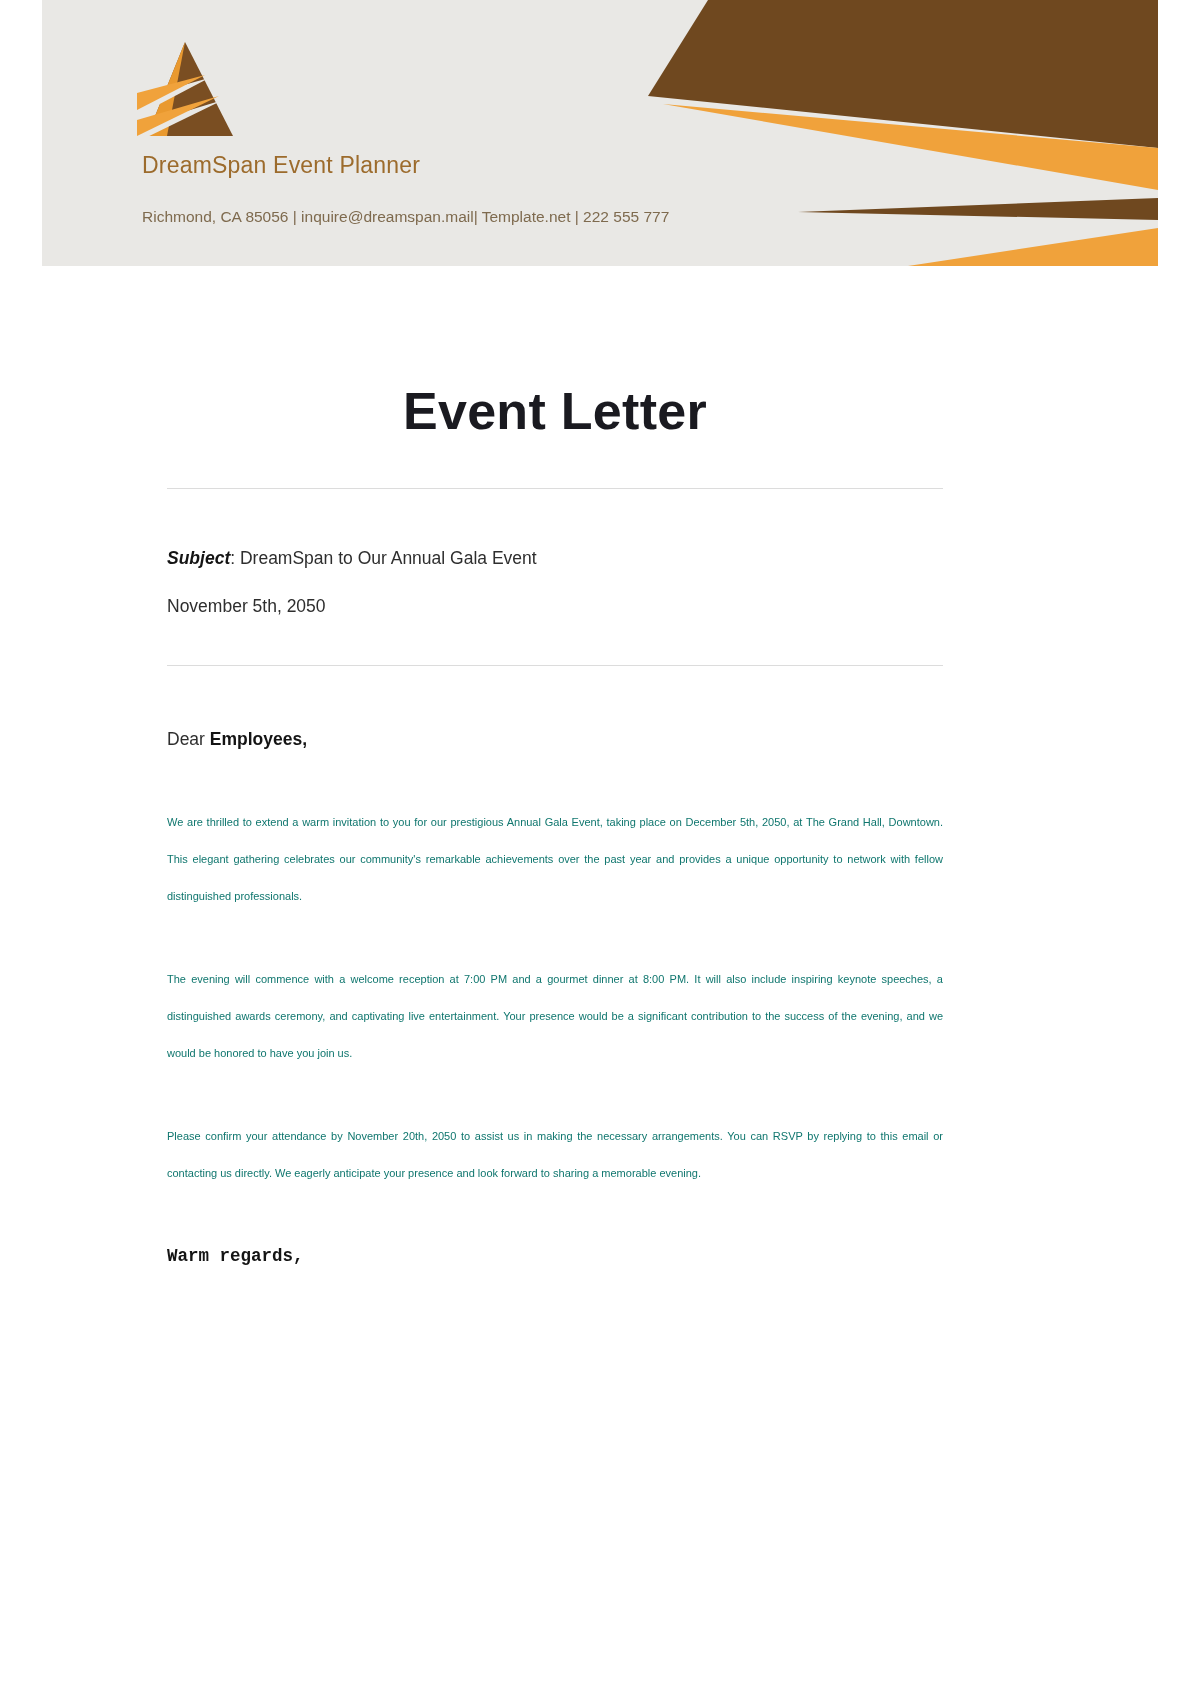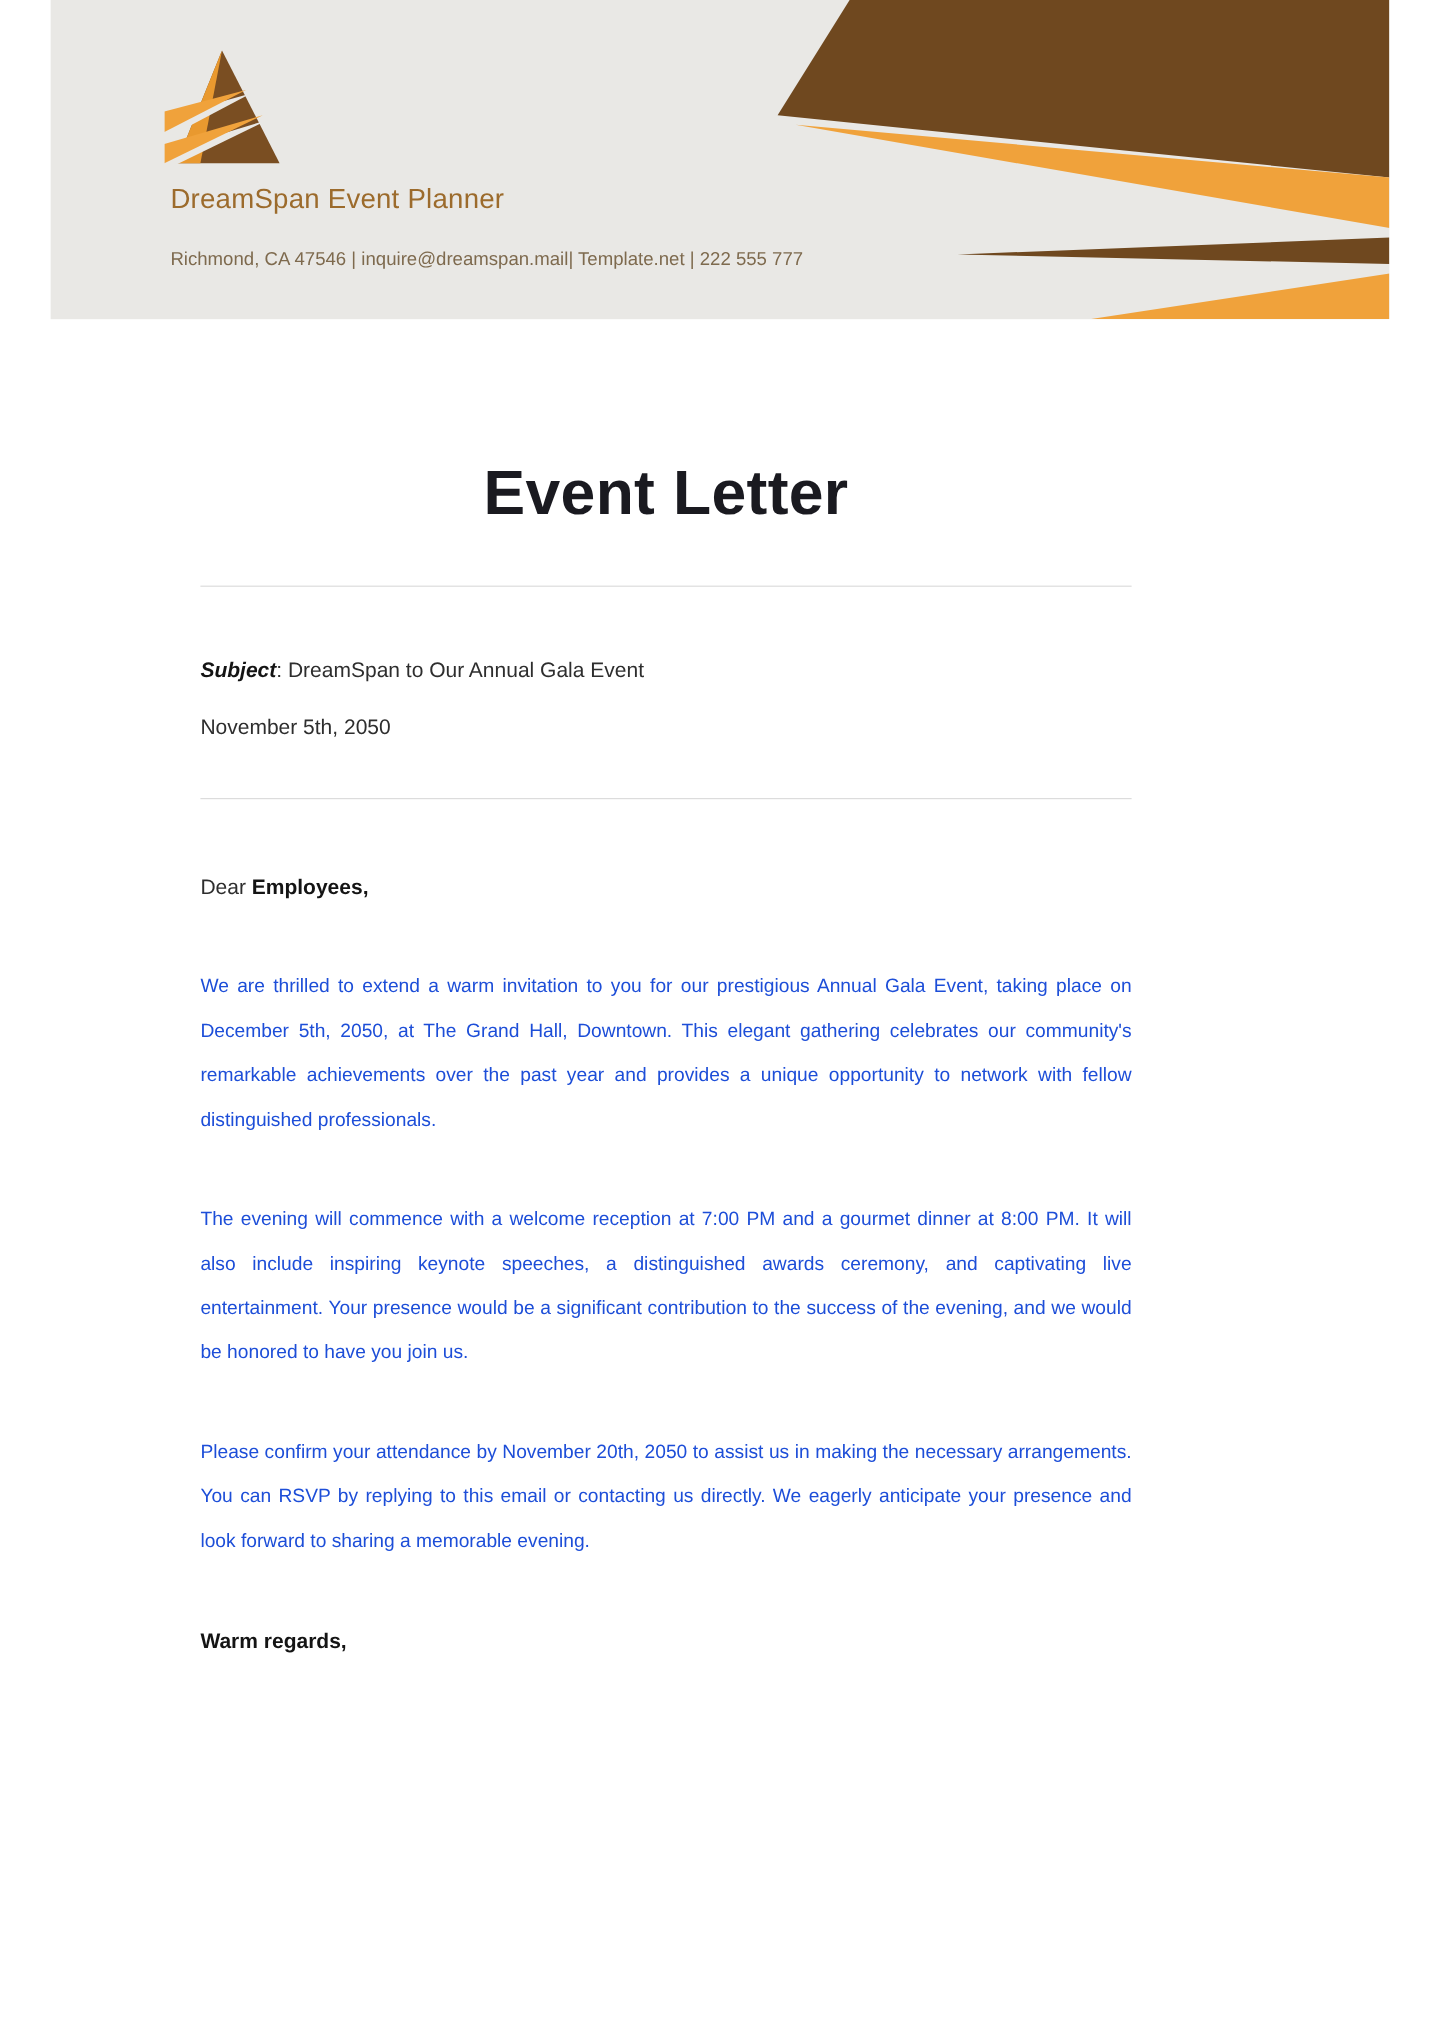--- a/index.html
+++ b/index.html
@@ -72,31 +72,32 @@
 
   .subject-row { margin-top: 51px; font-size: 17.5px; line-height: 37px; }
   .subject-label { font-weight: 700; color: #141414; font-style: italic; }
   .date-row { margin-top: 11px; font-size: 17.5px; line-height: 37px; }
 
   .salutation { margin-top: 55px; font-size: 17.5px; line-height: 37px; }
   .salutation b { font-weight: 700; color: #141414; }
 
   .para {
     margin-top: 46px;
-    font-size: 16px;
+    font-size: 11px;
     line-height: 37px;
     text-align: justify;
-    color: #1d4ed8;
+    color: #0f766e;
   }
   .closing {
     margin-top: 46px;
     font-size: 17.5px;
     line-height: 37px;
     font-weight: 700;
     color: #141414;
+    font-family: Liberation Mono, monospace;
   }
 </style>
 </head>
 <body>
 
 <div class="page">
 
   <header class="letter-header">
 
     <svg class="corner-deco" viewBox="0 0 520 266" preserveAspectRatio="none" aria-hidden="true">
@@ -110,21 +111,21 @@
       <polygon points="48,4 96,98 10,98" fill="#7a4e22"></polygon>
       <polygon points="48,4 30,98 10,98" fill="#e9992f"></polygon>
       <polygon points="0,60 72,40 0,78" fill="#e9e8e5"></polygon>
       <polygon points="0,88 86,62 0,104" fill="#e9e8e5"></polygon>
       <polygon points="0,55 68,37 0,72" fill="#f0a23b"></polygon>
       <polygon points="0,82 82,58 0,98" fill="#f0a23b"></polygon>
     </svg>
 
     <div class="company-name">DreamSpan Event Planner</div>
 
-    <div class="contact-line">Richmond, CA 47546 | inquire@dreamspan.mail| Template.net | 222 555 777</div>
+    <div class="contact-line">Richmond, CA 85056 | inquire@dreamspan.mail| Template.net | 222 555 777</div>
   </header>
 
   <main class="content">
 
     <h1 class="letter-title">Event Letter</h1>
 
     <hr class="divider divider-top">
 
     <p class="subject-row"><span class="subject-label">Subject</span><span>: DreamSpan to Our Annual Gala Event</span></p>
 

